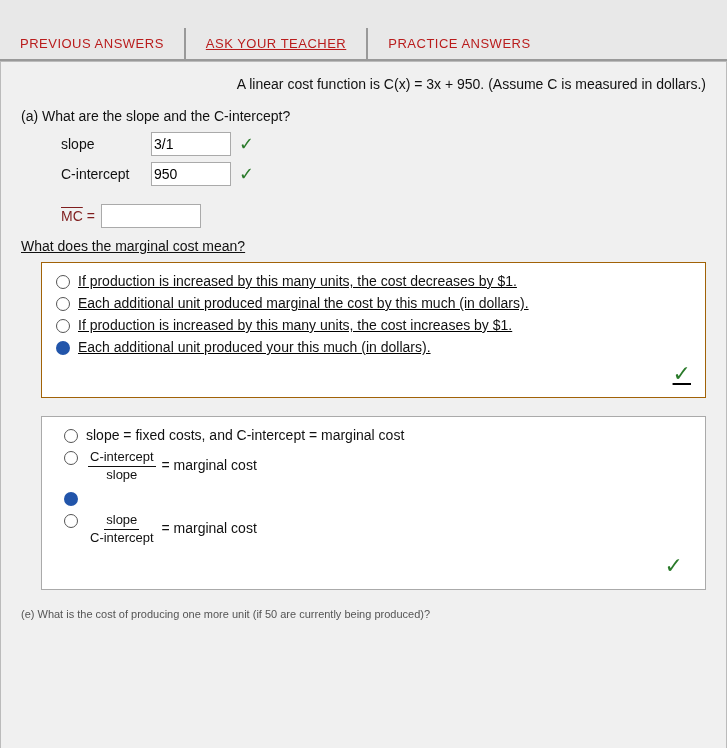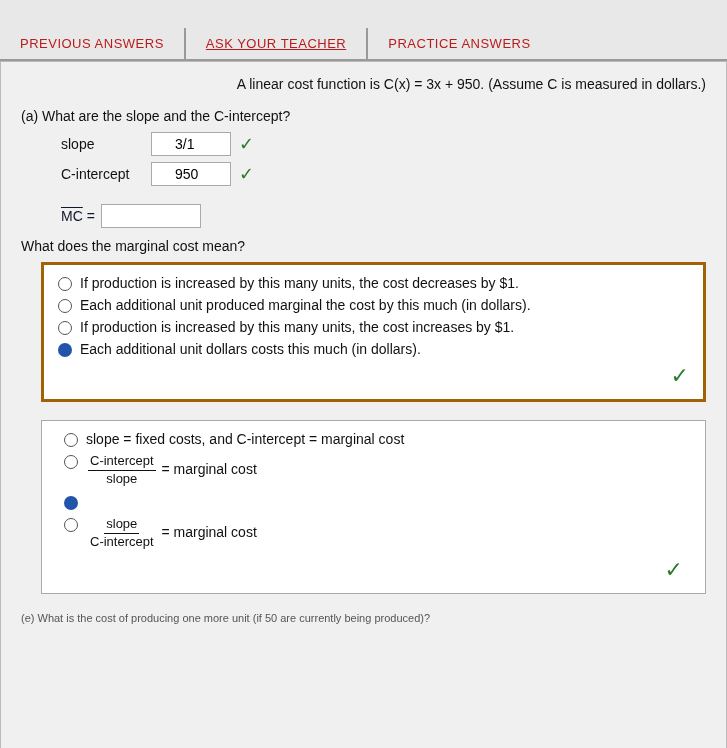--- a/index.html
+++ b/index.html
@@ -72,57 +72,58 @@
 
     .field-label {
       width: 90px;
       font-size: 14px;
       color: #111;
     }
 
     .field-input {
       border: 1px solid #aaa;
       background: white;
-      padding: 3px 23px;
+      padding: 3px 2px;
       font-size: 14px;
       width: 80px;
     }
 
     .check-icon {
       color: #2a7a2a;
       font-size: 18px;
       margin-left: 8px;
     }
 
     .mc-row {
       display: flex;
       align-items: center;
       margin-left: 40px;
       margin-bottom: 4px;
     }
 
     .mc-label {
       font-size: 14px;
-      color: #0f172a;
+      color: #7f1d1d;
     }
 
     .mc-input {
       border: 1px solid #aaa;
       background: white;
       padding: 3px 6px;
       font-size: 14px;
       width: 100px;
       margin-left: 6px;
     }
 
     .marginal-meaning-box {
-      border: 3px solid #a16207;
+      border: 1px solid #a16207;
       background: white;
       margin: 8px 0 8px 20px;
       padding: 10px 14px;
+      text-decoration: underline;
     }
 
     .radio-option {
       display: flex;
       align-items: flex-start;
       margin-bottom: 6px;
       font-size: 14px;
       color: #111;
     }
 
@@ -247,42 +248,42 @@
   </div>
 
   <div class="part">
     <div class="mc-row">
       <span class="mc-label">
         <span class="overline">MC</span> =
       </span>
       <input class="mc-input" type="text" value="" style="">
     </div>
 
-    <p class="part-label" style="margin-top:10px;">What does the marginal cost mean?</p>
+    <p class="part-label" style="margin-top:10px;text-decoration:underline;">What does the marginal cost mean?</p>
 
     <div class="marginal-meaning-box">
 
       <div class="radio-option">
         <span class="radio-empty"></span>
         <span>If production is increased by this many units, the cost decreases by $1.</span>
       </div>
 
       <div class="radio-option">
         <span class="radio-empty"></span>
         <span>Each additional unit produced marginal the cost by this much (in dollars).</span>
       </div>
 
       <div class="radio-option">
         <span class="radio-empty"></span>
         <span>If production is increased by this many units, the cost increases by $1.</span>
       </div>
 
       <div class="radio-option">
         <span class="radio-filled"></span>
-        <span>Each additional unit dollars costs this much (in dollars).</span>
+        <span>Each additional unit produced your this much (in dollars).</span>
       </div>
 
       <div class="check-box-area">
         <span class="check-green">✓</span>
       </div>
     </div>
   </div>
 
 
   <div class="part">

